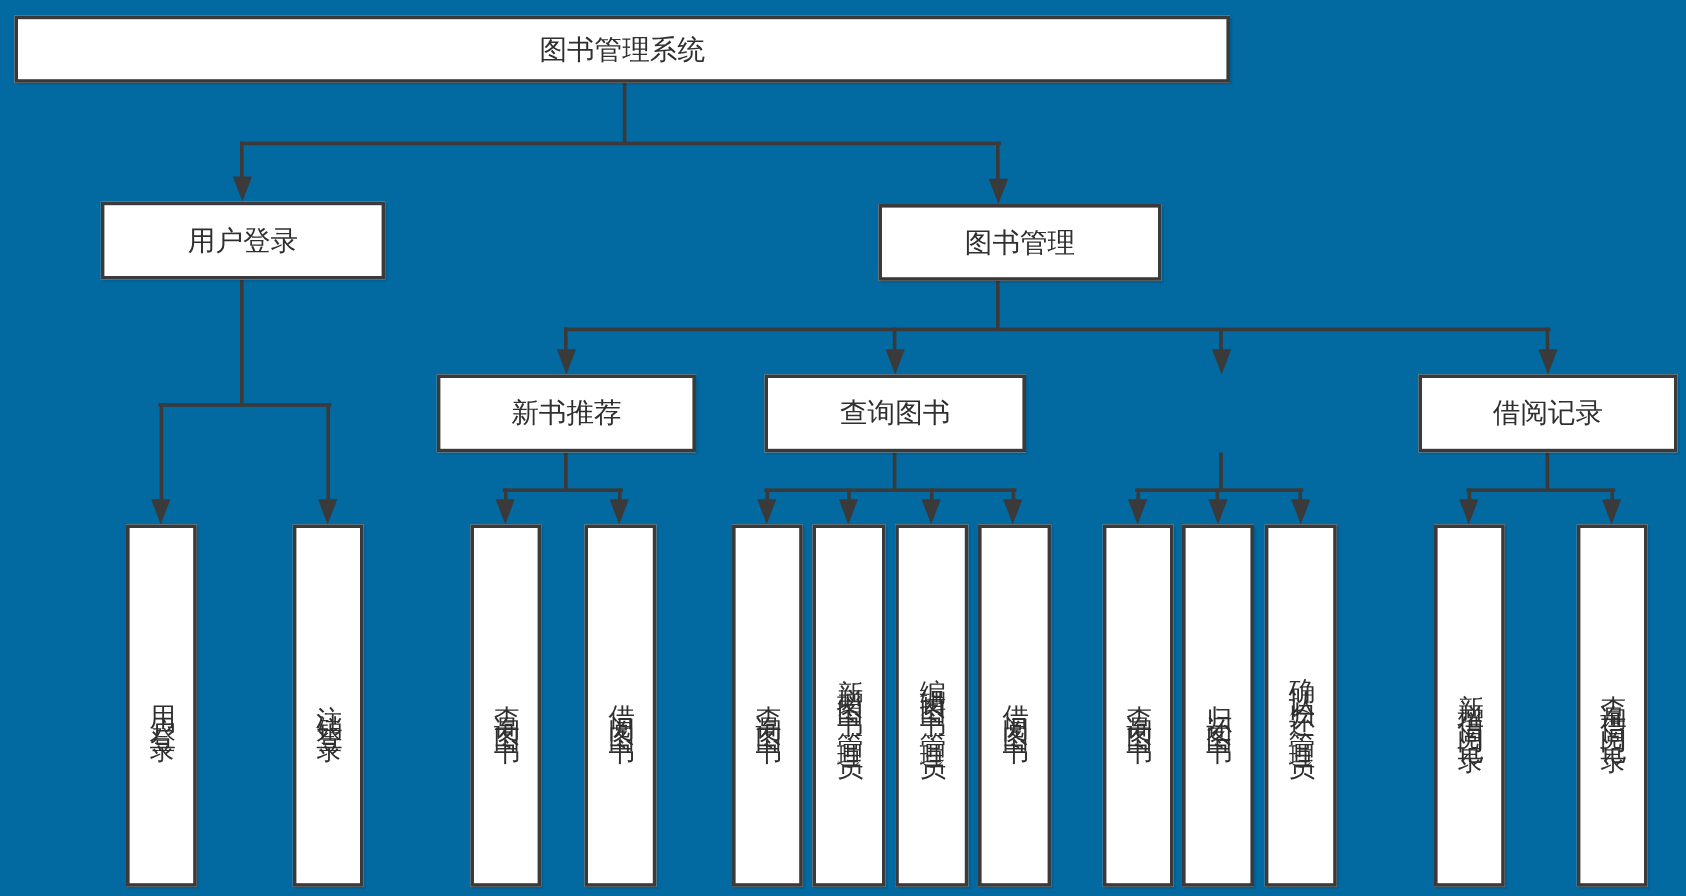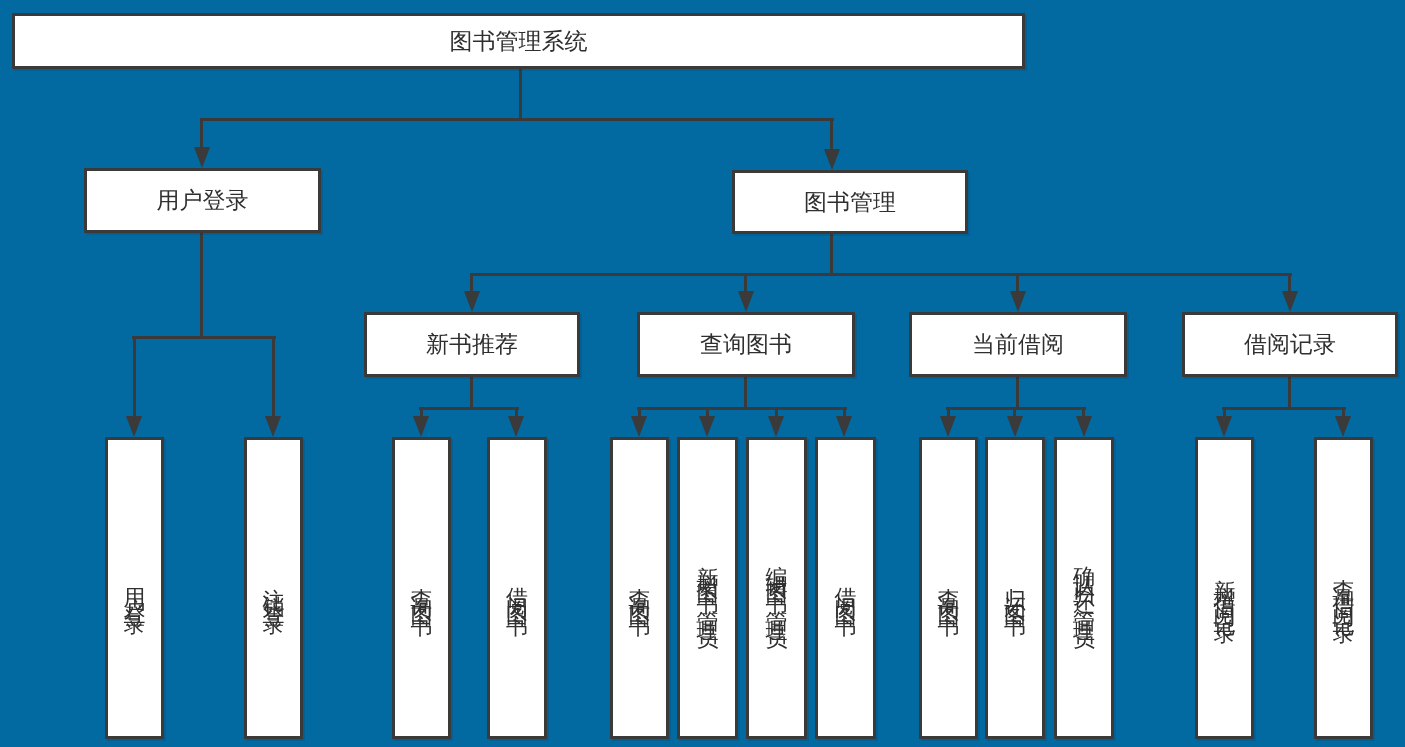--- a/index.html
+++ b/index.html
@@ -105,23 +105,20 @@
   <div class="box" style="left:732px;top:170px;width:236px;height:64px">
     <span class="lbl">图书管理</span>
   </div>
 
   <div class="box" style="left:364px;top:312px;width:216px;height:65px">
     <span class="lbl">新书推荐</span>
   </div>
   <div class="box" style="left:637px;top:312px;width:218px;height:65px">
     <span class="lbl">查询图书</span>
   </div>
-  <div class="box" style="left:909px;top:312px;width:218px;height:65px">
-    <span class="lbl">当前借阅</span>
-  </div>
   <div class="box" style="left:1182px;top:312px;width:216px;height:65px">
     <span class="lbl">借阅记录</span>
   </div>
 
   <div class="box" style="left:105px;top:437px;width:59px;height:302px">
     <span class="v">用户登录</span>
   </div>
   <div class="box" style="left:244px;top:437px;width:59px;height:302px">
     <span class="v">注销登录</span>
   </div>

